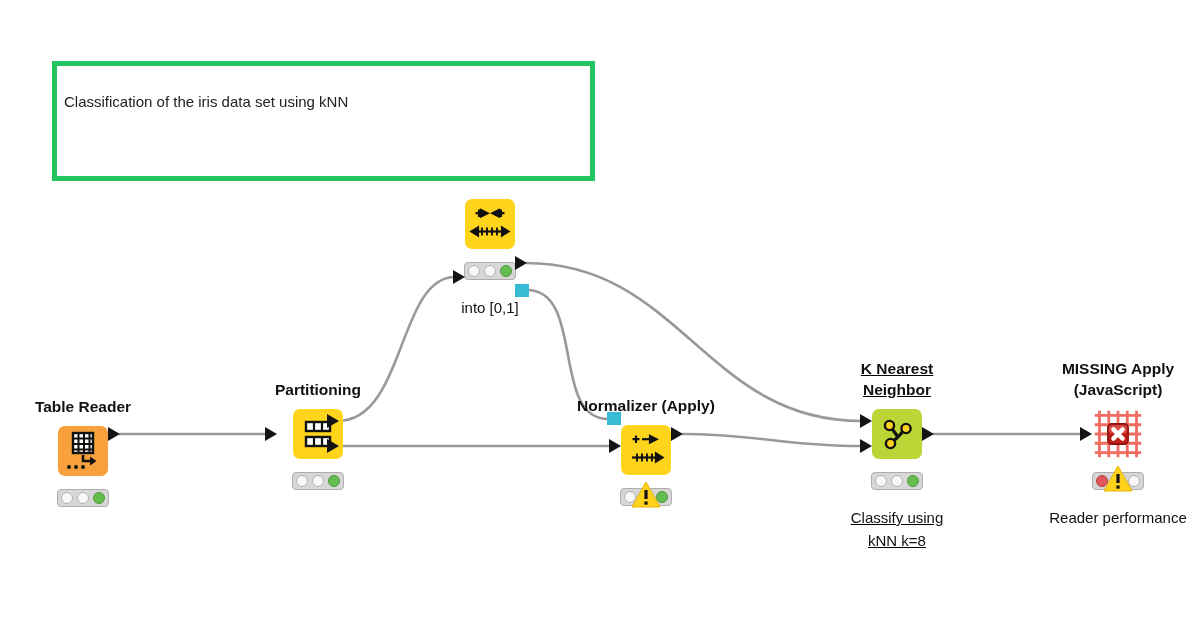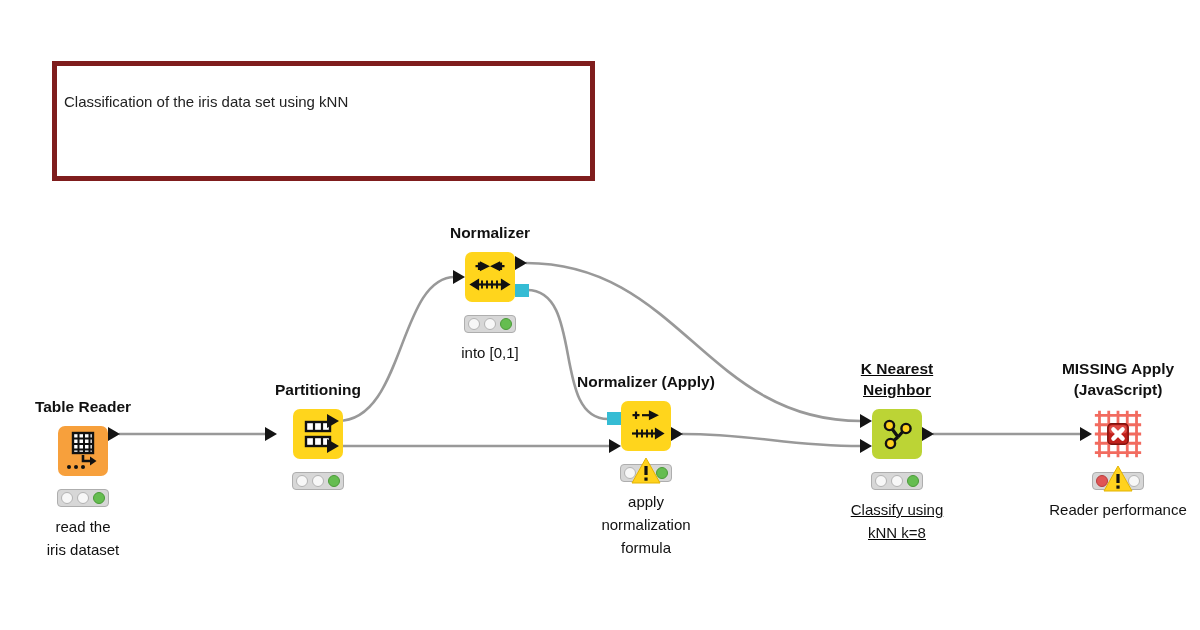--- a/index.html
+++ b/index.html
@@ -3,21 +3,21 @@
 <meta charset="utf-8">
 <style>
   html,body{margin:0;padding:0;}
   body{
     width:1200px;height:630px;position:relative;background:#ffffff;
     font-family:"Liberation Sans",sans-serif;overflow:hidden;
   }
   
   .annotation{
     position:absolute;left:52px;top:61px;width:522px;height:83px;
-    background:#fff;border:5px solid #7f1d1d;
+    background:#fff;border:5px solid #22c55e;
     padding:27px 4px 0 7px;font-size:15px;color:#222;
   }
   
   svg.layer{position:absolute;left:0;top:0;pointer-events:none;}
   #wires{z-index:1;}
   #ports{z-index:3;}
   #wires path{pointer-events:stroke;}
   
   .node{
     position:absolute;width:140px;display:flex;flex-direction:column;
@@ -41,21 +41,21 @@
   }
   .light{width:12px;height:12px;border-radius:50%;box-sizing:border-box;}
   .l-off  {background:#f7f7f7;border:1px solid #b3b3b3;}
   .l-green{background:#65bd50;border:1px solid #4a9a38;}
   .l-red  {background:#e05555;border:1px solid #b83c3c;}
   .warn{
     position:absolute;left:50%;top:-8px;transform:translateX(-50%);
     width:32px;height:30px;
   }
   .node-label{
-    margin-top:10px;font-size:15px;color:#111;text-align:center;
+    margin-top:18px;font-size:15px;color:#111;text-align:center;
     white-space:pre-line;line-height:23px;
   }
 </style>
 </head>
 <body>
 
 <svg id="wires" class="layer" width="1200" height="630">
   <g fill="none" stroke="#999999" stroke-width="2.6">
     <path d="M119 434 H 266"></path>
     <path d="M338 421 C 405 421, 398 277, 455 277"></path>
@@ -105,22 +105,20 @@
         <circle cx="25" cy="41" r="2" fill="#111"></circle>
     </svg>
   </div>
   <div class="traffic-wrap">
     <div class="traffic">
       <span class="light l-off"></span>
       <span class="light l-off"></span>
       <span class="light l-green"></span>
     </div>
   </div>
-  <div class="node-label">read the
-iris dataset</div>
 </div>
 
 <div class="node" style="left:248px;top:356px;">
   <div class="node-title">Partitioning</div>
   <div class="node-icon" style="background:#FFD51C;">
     <svg width="50" height="50" viewBox="0 0 50 50">
       <rect x="13" y="13" width="24" height="9" fill="#fff" stroke="#111" stroke-width="2.4"></rect>
       <path d="M21 13 V22 M29 13 V22" stroke="#111" stroke-width="2.2"></path>
       <rect x="13" y="28" width="24" height="9" fill="#fff" stroke="#111" stroke-width="2.4"></rect>
       <path d="M21 28 V37 M29 28 V37" stroke="#111" stroke-width="2.2"></path>
@@ -129,21 +127,20 @@
   <div class="traffic-wrap">
     <div class="traffic">
       <span class="light l-off"></span>
       <span class="light l-off"></span>
       <span class="light l-green"></span>
     </div>
   </div>
 </div>
 
 <div class="node" style="left:420px;top:199px;">
-  <div class="node-title">Normalizer</div>
   <div class="node-icon" style="background:#FFD51C;">
     <svg width="50" height="50" viewBox="0 0 50 50">
       <g stroke="#111" stroke-width="2.2" fill="#111">
         <path d="M14 10.5 V18 M10.5 14.2 H17.5" fill="none"></path>
         <polygon points="16,11 22.5,14.2 16,17.5"></polygon>
         <path d="M36 10.5 V18 M32.5 14.2 H39.5" fill="none"></path>
         <polygon points="34,11 27.5,14.2 34,17.5"></polygon>
         <path d="M11 32.5 H39" fill="none"></path>
         <path d="M17 28.5 V36.5 M22 28.5 V36.5 M27 28.5 V36.5 M32 28.5 V36.5" fill="none" stroke-width="1.9"></path>
         <polygon points="13,28.5 6.5,32.5 13,36.5"></polygon>
@@ -154,21 +151,21 @@
   <div class="traffic-wrap">
     <div class="traffic">
       <span class="light l-off"></span>
       <span class="light l-off"></span>
       <span class="light l-green"></span>
     </div>
   </div>
   <div class="node-label">into [0,1]</div>
 </div>
 
-<div class="node" style="left:576px;top:348px;">
+<div class="node" style="left:576px;top:372px;">
   <div class="node-title">Normalizer (Apply)</div>
   <div class="node-icon" style="background:#FFD51C;">
     <svg width="50" height="50" viewBox="0 0 50 50">
       <g stroke="#111" stroke-width="2.2" fill="#111">
         <path d="M15 10.5 V18 M11.5 14.2 H18.5" fill="none"></path>
         <path d="M21 14.2 H30" fill="none"></path>
         <polygon points="29,11 35.5,14.2 29,17.5"></polygon>
         <path d="M11 32.5 H37" fill="none"></path>
         <path d="M16 28.5 V36.5 M21 28.5 V36.5 M26 28.5 V36.5 M31 28.5 V36.5" fill="none" stroke-width="1.9"></path>
         <polygon points="35,28.5 41.5,32.5 35,36.5"></polygon>
@@ -180,23 +177,20 @@
       <span class="light l-off"></span>
       <span class="light l-off"></span>
       <span class="light l-green"></span>
     </div>
     <svg class="warn" viewBox="0 0 32 30">
       <polygon points="16,2 30,27 2,27" fill="#FFD21E" stroke="#e3b400" stroke-width="1"></polygon>
       <rect x="14.4" y="10" width="3.2" height="9" fill="#111"></rect>
       <rect x="14.4" y="21.5" width="3.2" height="3.2" fill="#111"></rect>
     </svg>
   </div>
-  <div class="node-label">apply
-normalization
-formula</div>
 </div>
 
 <div class="node" style="left:827px;top:356px;text-decoration:underline;">
   <div class="node-title">K Nearest Neighbor</div>
   <div class="node-icon" style="background:#BCD435;">
     <svg width="50" height="50" viewBox="0 0 50 50">
       <g stroke="#111" stroke-width="3.2" fill="none">
         <path d="M18 17 L26 28 M33 20 L26 28 M19 34 L26 28"></path>
       </g>
       <g fill="#FFD21E" stroke="#111" stroke-width="2.4">

